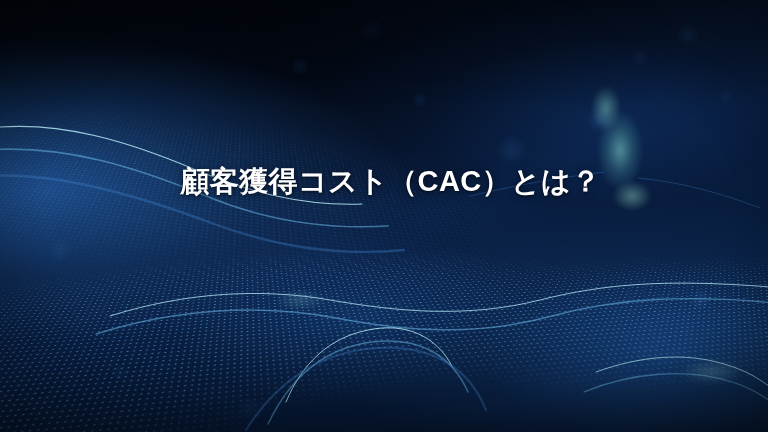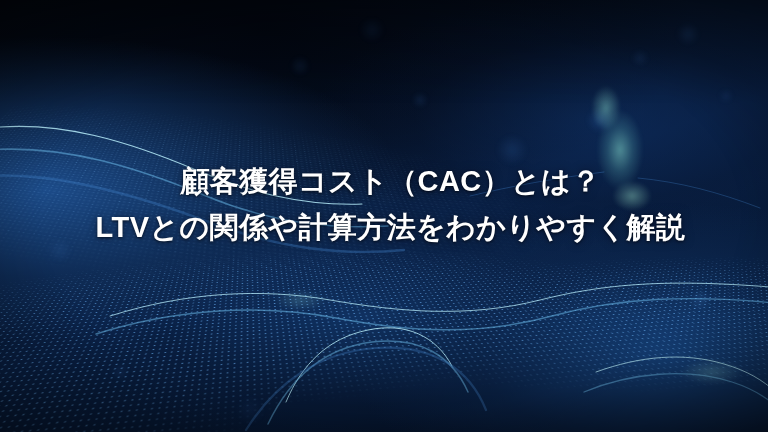--- a/index.html
+++ b/index.html
@@ -179,16 +179,15 @@
 
     <path class="crest-soft" stroke-width="1.0" d="M 470 196 C 512 186, 556 178, 604 172"></path>
     <path class="crest-soft" stroke-width="0.9" d="M 638 178 C 680 182, 718 192, 760 208"></path>
   </svg>
 
   <div class="bg-layer" id="bg-teal-glow"></div>
   <div class="bg-layer" id="bg-vignette"></div>
 
   <div id="title-block">
     <span class="title-line">顧客獲得コスト（CAC）とは？</span>
-    <span class="title-line">LTVとの関係や計算方法をわかりやすく解説</span>
   </div>
 
 </div>
 
 </body></html>

